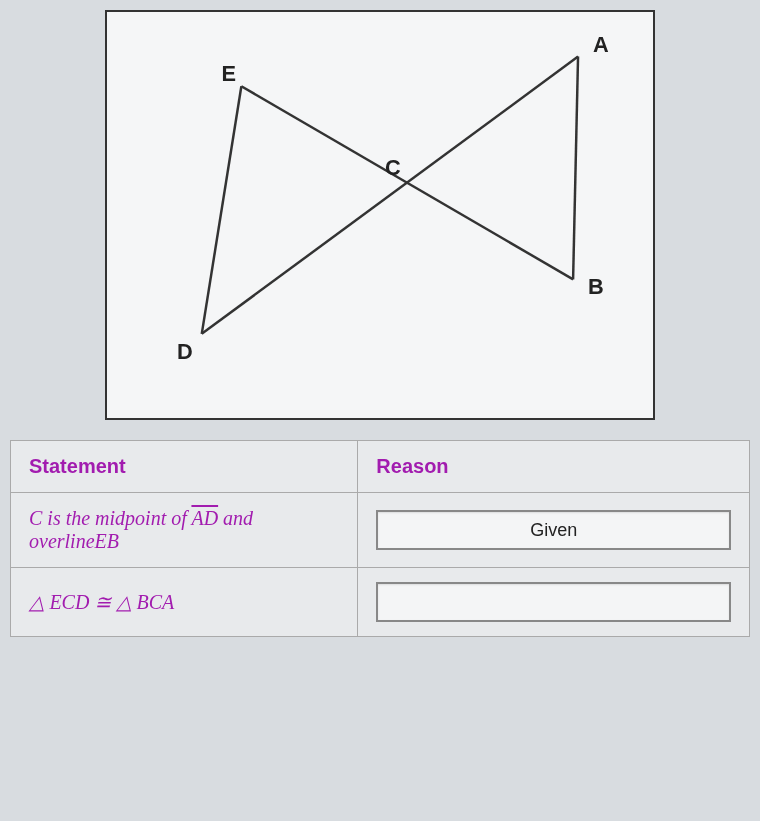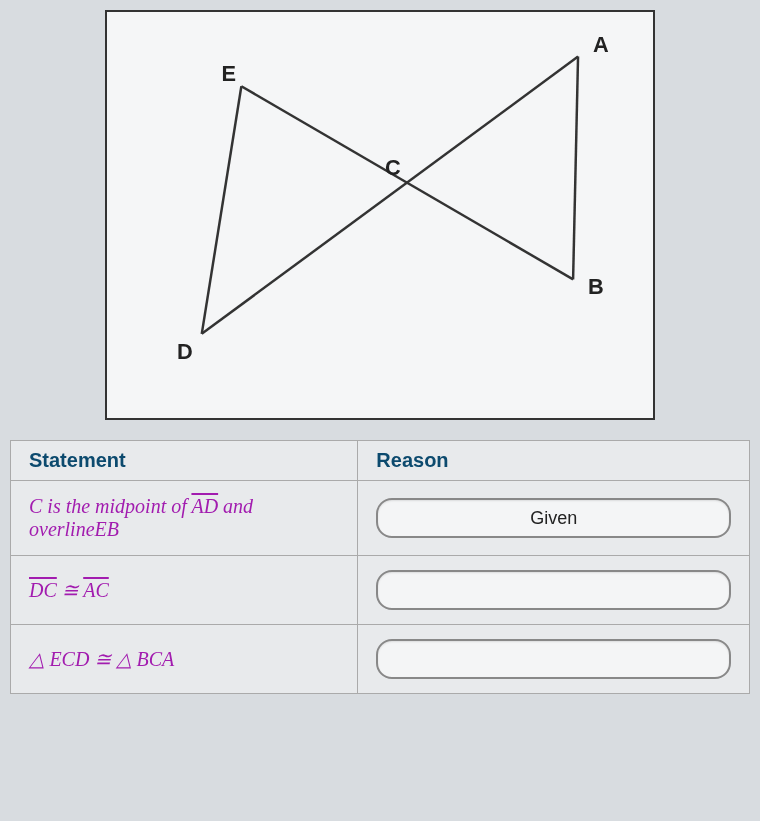--- a/index.html
+++ b/index.html
@@ -37,48 +37,48 @@
       font-size: 22px;
       fill: #222;
     }
     .proof-table {
       width: 100%;
       border-collapse: collapse;
       background: #e8eaec;
     }
     .proof-table th {
       text-align: left;
-      padding: 8px 18px;
+      padding: 14px 18px;
       font-family: Arial, sans-serif;
       font-weight: bold;
       font-size: 20px;
       border: 1px solid #aaa;
       background: #e8eaec;
-      color: #0c4a6e;
+      color: #a21caf;
     }
     .proof-table td {
       padding: 14px 18px;
       border: 1px solid #aaa;
       font-size: 20px;
       vertical-align: middle;
     }
     .statement-col {
       width: 47%;
       font-style: italic;
       font-family: Georgia, serif;
       color: #a21caf;
     }
     .reason-col {
       width: 53%;
     }
     .reason-input {
       width: 100%;
       height: 40px;
       border: 2px solid #888;
-      border-radius: 16px;
+      border-radius: 0;
       background: #f4f5f6;
       font-family: Arial, sans-serif;
       font-size: 18px;
       text-align: center;
       display: flex;
       align-items: center;
       justify-content: center;
       box-shadow: inset 0 1px 2px rgba(0,0,0,0.1);
       color: #222;
     }
@@ -116,26 +116,20 @@
       </tr>
     </thead>
     <tbody>
     <tr>
           <td class="statement-col"><span class="ital">C</span> is the midpoint of <span class="overline ital">AD</span> and <span class="ital">overlineEB</span></td>
           <td class="reason-col">
             <div class="reason-input">Given</div>
           </td>
         </tr>
         <tr>
-          <td class="statement-col"><span class="overline ital">DC</span> ≅ <span class="overline ital">AC</span></td>
-          <td class="reason-col">
-            <div class="reason-input"></div>
-          </td>
-        </tr>
-        <tr>
           <td class="statement-col">△ <span class="ital">ECD</span> ≅ △ <span class="ital">BCA</span></td>
           <td class="reason-col">
             <div class="reason-input"></div>
           </td>
         </tr>
       </tbody>
   </table>
 
 </div>
 

